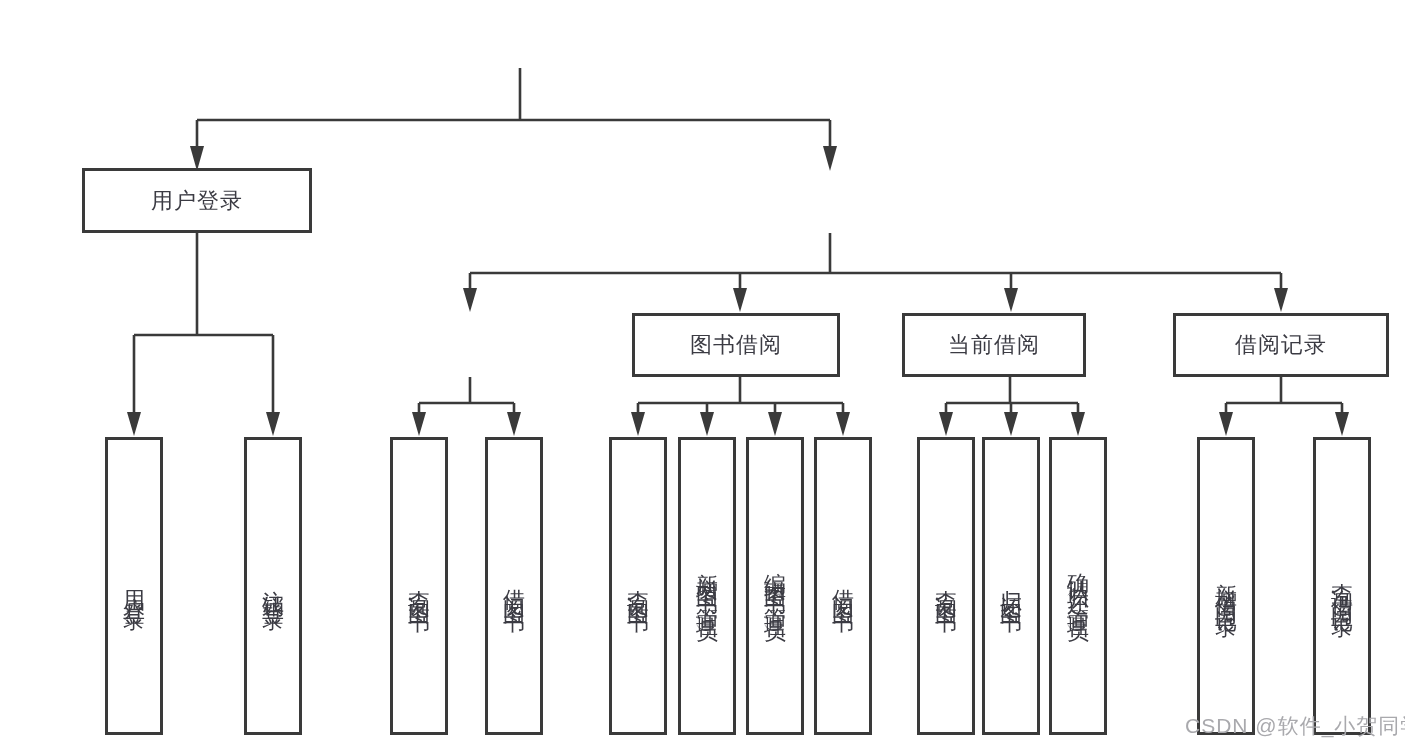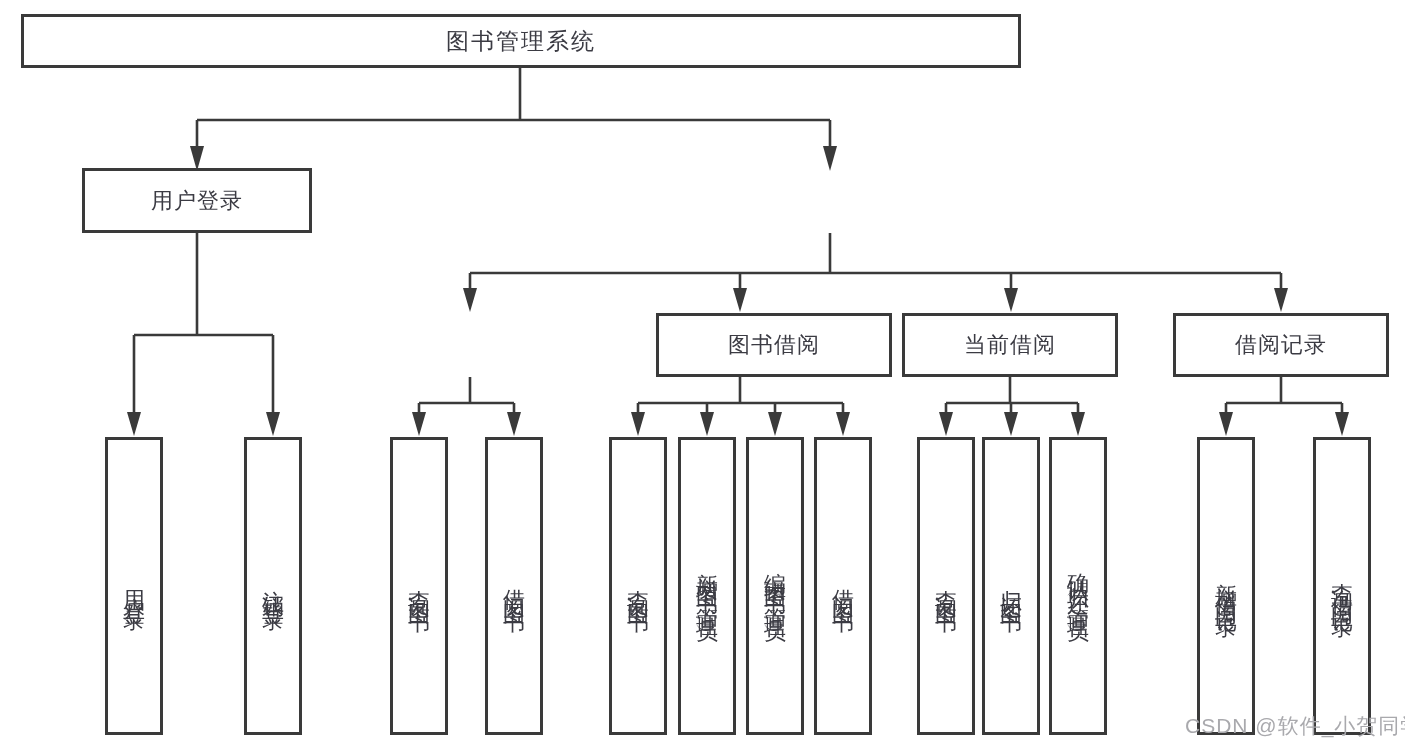--- a/index.html
+++ b/index.html
@@ -89,26 +89,25 @@
     <path d="M1010 377 V403 M946 403 H1078 M946 403 V416 M1011 403 V416 M1078 403 V416"></path>
     <polygon points="939,412 953,412 946,436"></polygon>
     <polygon points="1004,412 1018,412 1011,436"></polygon>
     <polygon points="1071,412 1085,412 1078,436"></polygon>
 
     <path d="M1281 377 V403 M1226 403 H1342 M1226 403 V416 M1342 403 V416"></path>
     <polygon points="1219,412 1233,412 1226,436"></polygon>
     <polygon points="1335,412 1349,412 1342,436"></polygon>
   </svg>
 
-  <div class="node root h" style="left:21px; top:14px; width:1000px; height:54px;">图书管理系统</div>
 
   <div class="node h" style="left:82px; top:168px; width:230px; height:65px;">用户登录</div>
 
-  <div class="node h" style="left:656px; top:313px; width:236px; height:64px;">图书借阅</div>
-  <div class="node h" style="left:902px; top:313px; width:216px; height:64px;">当前借阅</div>
+  <div class="node h" style="left:632px; top:313px; width:208px; height:64px;">图书借阅</div>
+  <div class="node h" style="left:902px; top:313px; width:184px; height:64px;">当前借阅</div>
   <div class="node h" style="left:1173px; top:313px; width:216px; height:64px;">借阅记录</div>
 
   <div class="node v" style="left:105px; top:437px; width:58px; height:298px;">用户登录</div>
   <div class="node v" style="left:244px; top:437px; width:58px; height:298px;">注销登录</div>
 
   <div class="node v" style="left:390px; top:437px; width:58px; height:298px;">查询图书</div>
   <div class="node v" style="left:485px; top:437px; width:58px; height:298px;">借阅图书</div>
 
   <div class="node v" style="left:609px; top:437px; width:58px; height:298px;">查询图书</div>
   <div class="node v" style="left:678px; top:437px; width:58px; height:298px;">新增图书（管理员）</div>

